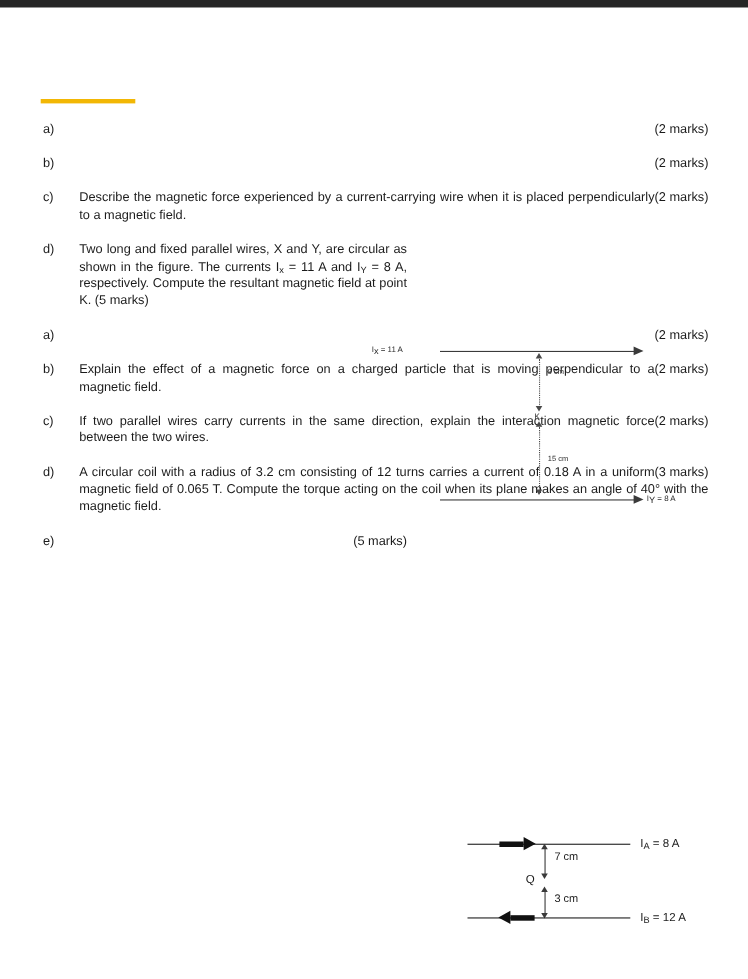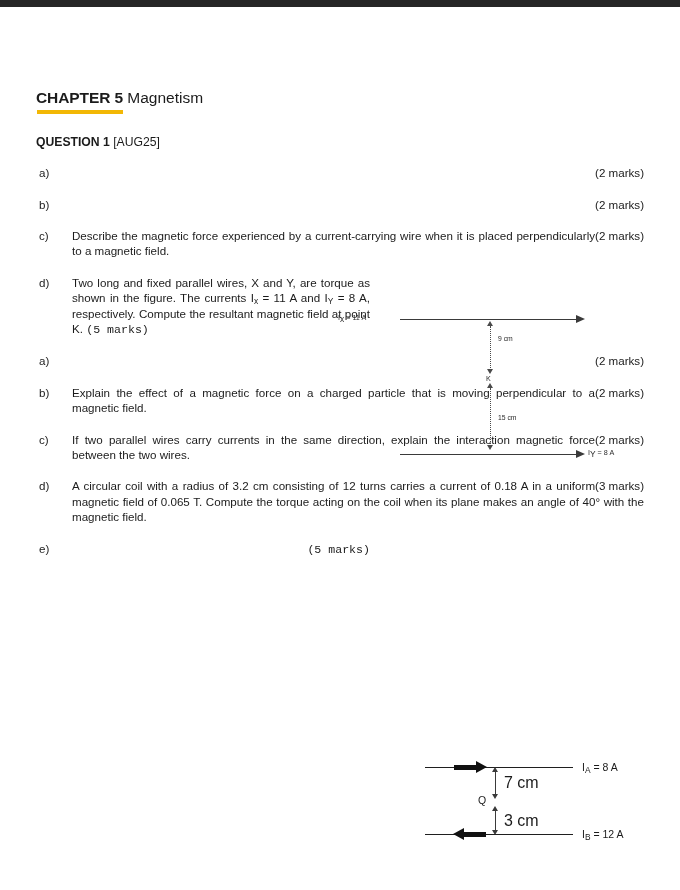--- a/index.html
+++ b/index.html
@@ -90,21 +90,20 @@
     text-justify: inter-word;
   }
   .item-text.narrow {
     width: 298px;
   }
   .marks {
     float: right;
   }
   .marks-inline {
     display: inline-block;
-    font-family: Liberation Mono, monospace;
   }
   sub {
     font-size: 8.4px;
     line-height: 0;
     vertical-align: baseline;
     position: relative;
     top: 2px;
   }
 
   
@@ -228,21 +227,21 @@
     border-right: 3.4px solid transparent;
   }
   .fig2 .tri-up   { border-bottom: 5px solid #3a3a3a; }
   .fig2 .tri-down { border-top: 5px solid #3a3a3a; }
   .fig2 .t1 { left: 70px; top: 12px; }
   .fig2 .t2 { left: 70px; top: 39px; }
   .fig2 .t3 { left: 70px; top: 51px; }
   .fig2 .t4 { left: 70px; top: 75px; }
   .fig2 .cap {
     position: absolute;
-    font-size: 16px;
+    font-size: 10px;
     color: #1b1b1b;
     white-space: nowrap;
   }
   .fig2 .cap-7 { left: 82px; top: 19px; }
   .fig2 .cap-3 { left: 82px; top: 57px; }
   .fig2 .point-q {
     position: absolute;
     left: 56px;
     top: 39px;
     font-size: 10.5px;
@@ -258,30 +257,22 @@
   .fig2 .cur-b { left: 160px; top: 73px; }
 </style>
 </head>
 <body>
 
 <div class="top-bar"></div>
 
 <div class="page">
   <div class="content">
 
-    <div class="chapter-head">
-      <span class="chapter-label">CHAPTER 5</span>
-      <span class="chapter-title">Magnetism</span>
-    </div>
     <div class="chapter-rule"></div>
 
-    <div class="question-head">
-      <span class="qh-label">QUESTION 1</span>
-      <span class="qh-code">[AUG25]</span>
-    </div>
 
     <div class="item">
       <div class="item-letter">a)</div>
       <div class="item-body">
         <div class="item-text">
           <span class="marks">(2 marks)</span>
         </div>
       </div>
     </div>
 
@@ -299,21 +290,21 @@
       <div class="item-body">
         <div class="item-text">
           <span class="marks">(2 marks)</span><span>Describe the magnetic force experienced by a current-carrying wire when it is placed perpendicularly to a magnetic field.</span>
         </div>
       </div>
     </div>
 
     <div class="item">
       <div class="item-letter">d)</div>
       <div class="item-body">
-        <div class="item-text narrow"><span>Two long and fixed parallel wires, X and Y, are torque as shown in the figure. The currents I</span><sub>x</sub><span> = 11 A and I</span><sub>Y</sub><span> = 8 A, respectively. Compute the resultant magnetic field at point K.</span> <span class="marks-inline">(5 marks)</span></div>
+        <div class="item-text narrow"><span>Two long and fixed parallel wires, X and Y, are circular as shown in the figure. The currents I</span><sub>x</sub><span> = 11 A and I</span><sub>Y</sub><span> = 8 A, respectively. Compute the resultant magnetic field at point K.</span> <span class="marks-inline">(5 marks)</span></div>
       </div>
     </div>
 
 
     <div class="item">
       <div class="item-letter">a)</div>
       <div class="item-body">
         <div class="item-text">
           <span class="marks">(2 marks)</span>
         </div>

